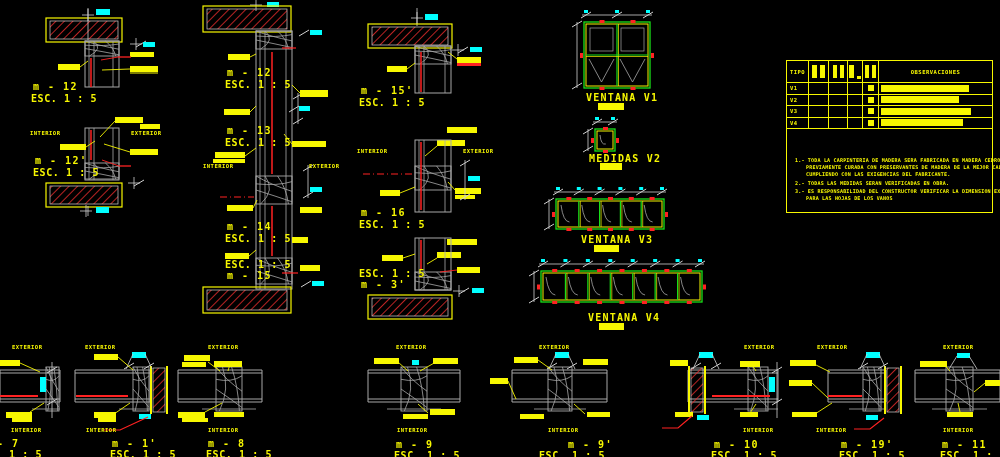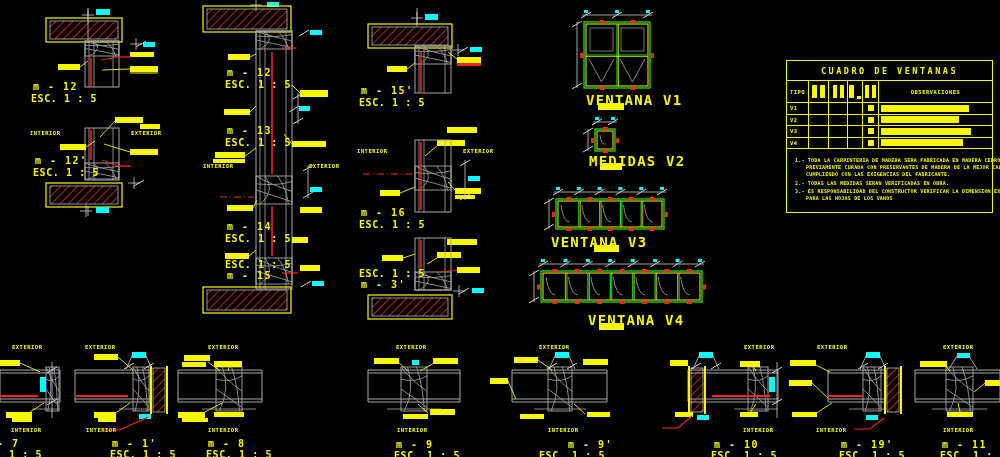--- a/index.html
+++ b/index.html
@@ -4,21 +4,21 @@
 <style>
   html,body{margin:0;padding:0;}
   body{width:1000px;height:457px;background:#000;overflow:hidden;position:relative;
        font-family:"DejaVu Sans Mono","Liberation Mono",monospace;}
   #stage{position:absolute;left:0;top:0;width:1000px;height:457px;}
   #art{position:absolute;left:0;top:0;}
   .lb{position:absolute;color:#f7f700;white-space:nowrap;line-height:1;}
   .nm{font-size:10px;font-weight:bold;letter-spacing:1.5px;}
   .esc{font-size:10px;font-weight:bold;letter-spacing:.6px;}
   .ie{font-size:5.5px;font-weight:bold;letter-spacing:.5px;}
-  .vent{font-size:14px;font-weight:bold;letter-spacing:1.2px;}
+  .vent{font-size:10px;font-weight:bold;letter-spacing:1.2px;}
   
   .sched{position:absolute;left:786px;top:60px;width:207px;height:153px;
          border:1px solid #f7f700;color:#f7f700;box-sizing:border-box;}
   .sched-title{height:19px;border-bottom:1px solid #f7f700;display:flex;align-items:center;
          justify-content:center;font-size:8.5px;font-weight:bold;letter-spacing:2.5px;}
   .sgrid{display:grid;grid-template-columns:22px 20px 19px 15px 16px auto;
          grid-template-rows:22px 11.5px 11.5px 11.5px 11.5px;}
   .sc{border-right:1px solid #f7f700;border-bottom:1px solid #f7f700;box-sizing:border-box;
       display:flex;align-items:center;font-size:5.5px;font-weight:bold;overflow:hidden;}
   .sc:nth-child(6n){border-right:none;}
@@ -651,25 +651,24 @@
   <span class="lb esc" style="left:359px;top:98px">ESC. 1 : 5</span>
   <span class="lb ie" style="left:357px;top:149px">INTERIOR</span>
   <span class="lb ie" style="left:463px;top:149px">EXTERIOR</span>
   <span class="lb nm" style="left:361px;top:208px">m - 16</span>
   <span class="lb esc" style="left:359px;top:220px">ESC. 1 : 5</span>
   <span class="lb esc" style="left:359px;top:269px">ESC. 1 : 5</span>
   <span class="lb nm" style="left:361px;top:280px">m - 3'</span>
 
   <span class="lb vent" style="left:586px;top:93px">VENTANA V1</span>
   <span class="lb vent" style="left:589px;top:154px">MEDIDAS V2</span>
-  <span class="lb vent" style="left:551px;top:235px">VENTANA V3</span>
+  <span class="lb vent" style="left:581px;top:235px">VENTANA V3</span>
   <span class="lb vent" style="left:588px;top:313px">VENTANA V4</span>
 
   <div class="sched">
-    <div class="sched-title">CUADRO DE VENTANAS</div>
     <div class="sgrid">
       <div class="sc hd">TIPO</div>
       <div class="sc">
           <div class="icb">
             <div class="ib"></div>
             <div class="ib"></div>
           </div>
         </div>
       <div class="sc">
           <div class="icb">

